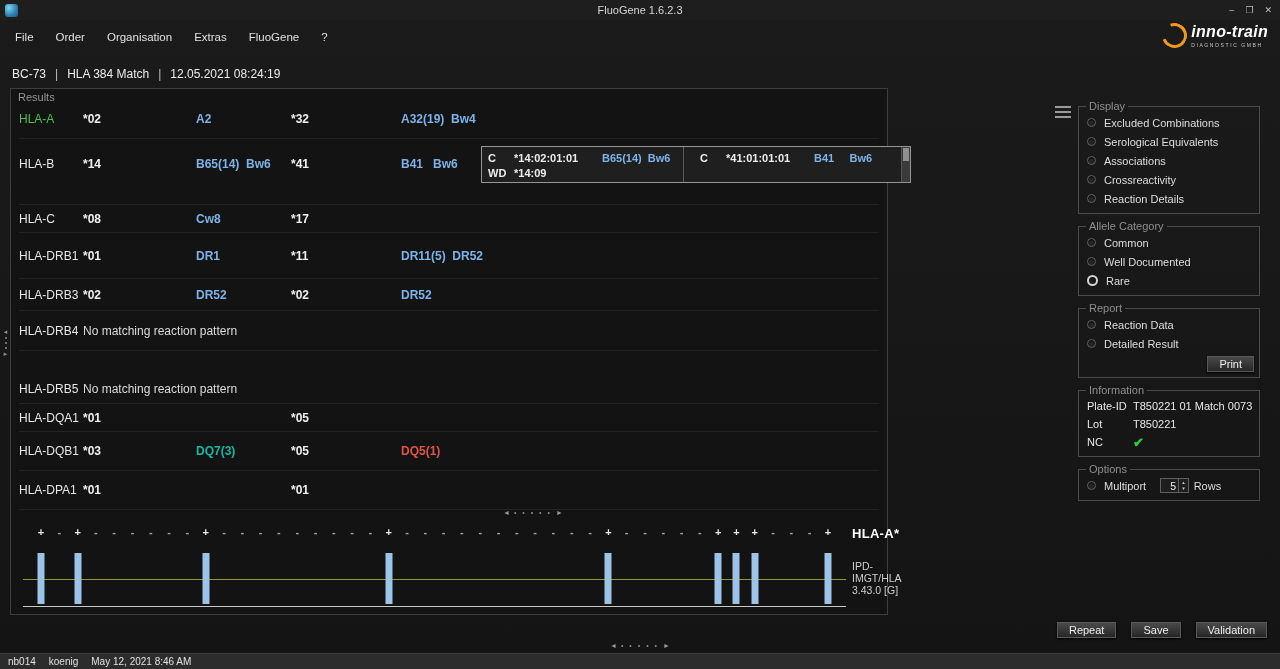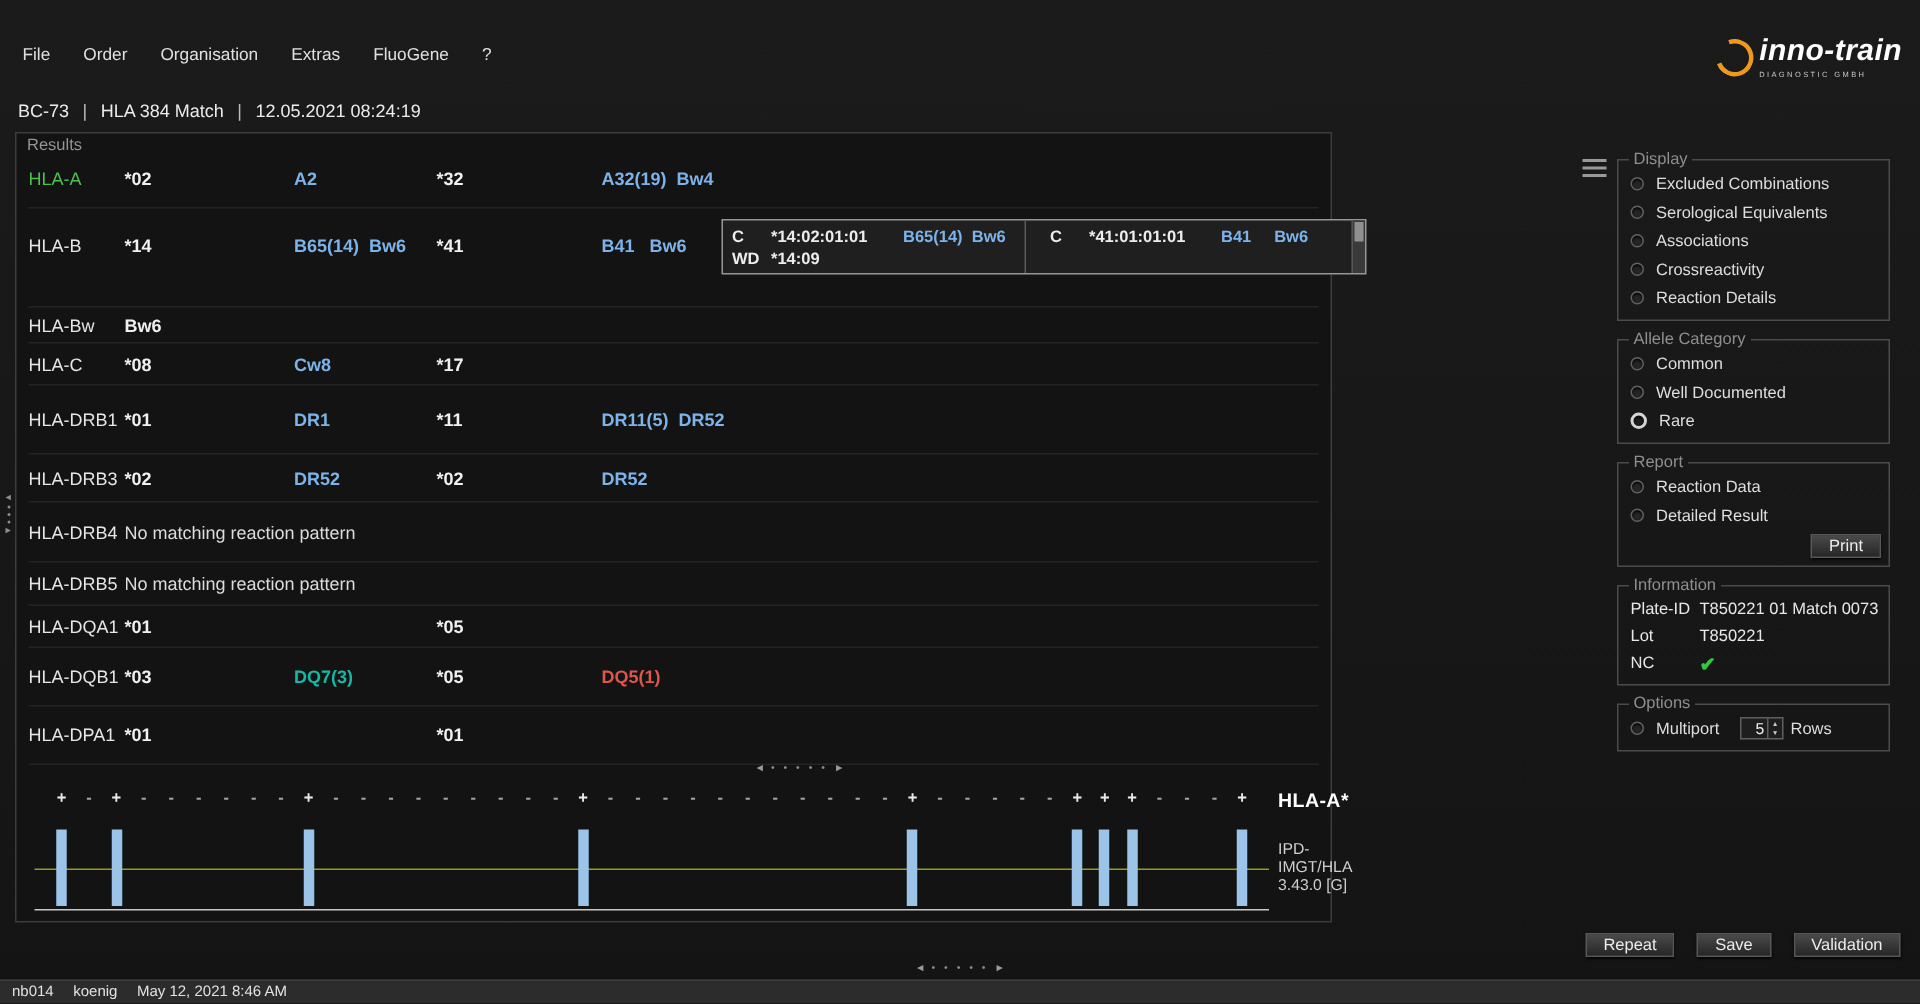--- a/index.html
+++ b/index.html
@@ -13,21 +13,21 @@
   .window-title{position:absolute;left:50%;transform:translateX(-50%);font-size:11px;color:#d6d6d6;}
   .win-controls{margin-left:auto;display:flex;align-items:center;gap:11px;padding-right:8px;}
   .win-btn{font-size:9px;color:#c2c2c2;line-height:1;cursor:default;}
 
   
   .menubar{position:absolute;top:20px;left:0;width:100%;height:36px;}
   .menu-items{display:flex;padding-left:6px;padding-top:9px;gap:4px;}
   .menu-item{font-size:11.5px;color:#e0e0e0;padding:2px 9px;cursor:default;}
   .logo{position:absolute;right:12px;top:3px;display:flex;align-items:center;}
   .logo-swoosh{width:25px;height:25px;border-radius:50%;border:3px solid #f0981e;border-left-color:transparent;transform:rotate(25deg);margin-right:4px;}
-  .logo-text .brand{font-size:20px;font-style:italic;font-weight:700;color:#ffffff;letter-spacing:.3px;}
+  .logo-text .brand{font-size:16px;font-style:italic;font-weight:700;color:#ffffff;letter-spacing:.3px;}
   .logo-text .brand-sub{font-size:5px;color:#c9c9c9;letter-spacing:1.6px;margin-top:1px;}
 
   
   .report-header{position:absolute;top:67px;left:12px;font-size:12px;color:#ececec;display:flex;gap:9px;}
   .report-header .sep{color:#bdbdbd;}
 
   
   .results-panel{position:absolute;left:10px;top:88px;width:878px;height:527px;border:1px solid #3d3d3d;background:#131313;}
   .panel-label{position:absolute;top:2px;left:7px;font-size:11px;color:#949494;}
   .rows{position:absolute;top:10px;left:8px;right:8px;}
@@ -100,20 +100,29 @@
   
   .actions{position:absolute;right:13px;bottom:31px;display:flex;gap:15px;}
   .action-btn{min-width:42px;}
   .statusbar{position:absolute;bottom:0;left:0;width:100%;height:16px;background:#2c2c2c;border-top:1px solid #3d3d3d;display:flex;align-items:center;gap:13px;padding-left:8px;font-size:10px;color:#e2e2e2;}
 </style>
 </head>
 <body>
 
 <div class="app">
 
+  <div class="titlebar">
+    <div class="app-icon"></div>
+    <div class="window-title">FluoGene 1.6.2.3</div>
+    <div class="win-controls">
+      <span class="win-btn">–</span>
+      <span class="win-btn">❐</span>
+      <span class="win-btn">✕</span>
+    </div>
+  </div>
 
   <div class="menubar">
     <div class="menu-items">
         <div class="menu-item">File</div>
         <div class="menu-item">Order</div>
         <div class="menu-item">Organisation</div>
         <div class="menu-item">Extras</div>
         <div class="menu-item">FluoGene</div>
         <div class="menu-item">?</div>
       </div>
@@ -144,27 +153,20 @@
           <span class="cell a2">*32</span>
           <span class="cell s2">A32(19)  Bw4</span>
         </div>
         <div class="result-row tall" style="height: 66px;">
           <span class="cell locus">HLA-B</span>
           <span class="cell a1">*14</span>
           <span class="cell s1">B65(14)  Bw6</span>
           <span class="cell a2">*41</span>
           <span class="cell s2">B41   Bw6</span>
         </div>
-        <div class="result-row" style="height: 24px;">
-          <span class="cell locus">HLA-Bw</span>
-          <span class="cell a1">Bw6</span>
-          <span class="cell s1"></span>
-          <span class="cell a2"></span>
-          <span class="cell s2"></span>
-        </div>
         <div class="result-row" style="height: 28px;">
           <span class="cell locus">HLA-C</span>
           <span class="cell a1">*08</span>
           <span class="cell s1">Cw8</span>
           <span class="cell a2">*17</span>
           <span class="cell s2"></span>
         </div>
         <div class="result-row" style="height: 46px;">
           <span class="cell locus">HLA-DRB1</span>
           <span class="cell a1">*01</span>
@@ -176,21 +178,21 @@
           <span class="cell locus">HLA-DRB3</span>
           <span class="cell a1">*02</span>
           <span class="cell s1">DR52</span>
           <span class="cell a2">*02</span>
           <span class="cell s2">DR52</span>
         </div>
         <div class="result-row" style="height: 40px;">
           <span class="cell locus">HLA-DRB4</span>
           <span class="cell note">No matching reaction pattern</span>
         </div>
-        <div class="result-row" style="height: 29px;">
+        <div class="result-row" style="height: 29px; margin-top: 24px;">
           <span class="cell locus">HLA-DRB5</span>
           <span class="cell note">No matching reaction pattern</span>
         </div>
         <div class="result-row" style="height: 28px;">
           <span class="cell locus">HLA-DQA1</span>
           <span class="cell a1">*01</span>
           <span class="cell s1"></span>
           <span class="cell a2">*05</span>
           <span class="cell s2"></span>
         </div>

